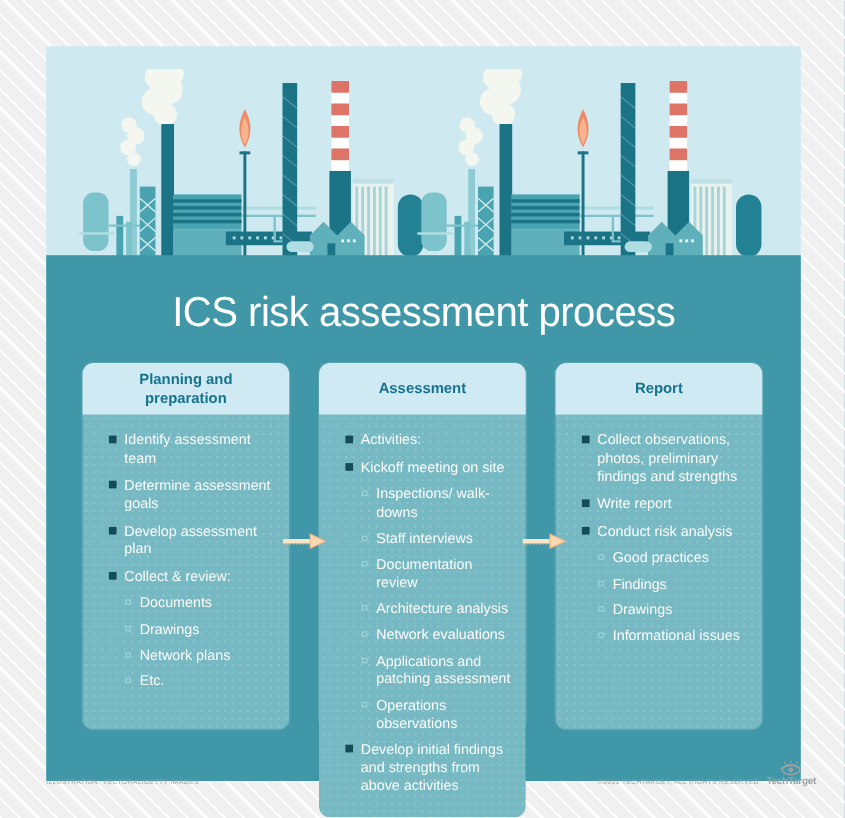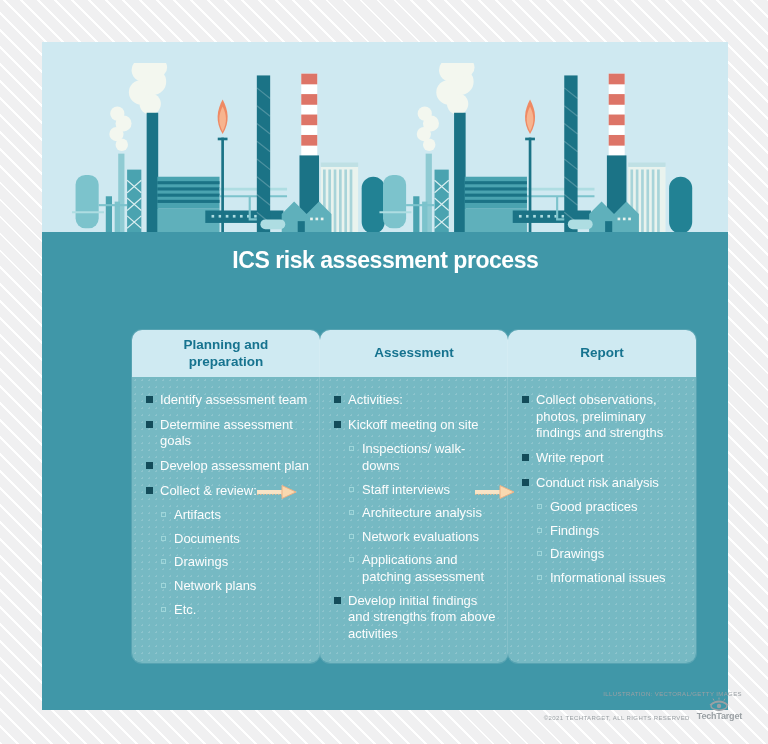--- a/index.html
+++ b/index.html
@@ -8,48 +8,48 @@
     position:relative; overflow:hidden;
     font-family:"Liberation Sans", sans-serif;
     background-color:#f0f0f1;
     background-image:repeating-linear-gradient(45deg,#ffffff 0px,#ffffff 2px,rgba(255,255,255,0) 2px,rgba(255,255,255,0) 12px);
   }
   .poster { position:absolute; left:42px; top:42px; width:686px; height:668px; background:#cfe9f1; }
   .sky { position:absolute; top:0; left:0; right:0; height:190px; }
   .factory { position:absolute; bottom:-2px; left:30px; width:622px; height:auto; }
   .band { position:absolute; top:190px; left:0; right:0; bottom:0; background:#4097a8; }
   .title {
-    margin-top:14px; text-align:center; color:#ffffff;
-    font-size:24px; font-weight:bold; letter-spacing:-0.5px;
+    margin-top:31px; text-align:center; color:#ffffff;
+    font-size:38px; font-weight:normal; letter-spacing:-0.5px;
   }
   .title span { display:inline-block; transform:scaleX(.96); }
-  .columns { position:absolute; top:288px; left:30px; width:624px; height:333px; display:flex; justify-content:flex-end; }
+  .columns { position:absolute; top:288px; left:30px; width:624px; height:333px; display:flex; justify-content:center;gap:27px; }
   .card { width:188px; height:333px; border-radius:10px; display:flex; flex-direction:column; box-shadow:0 0 0 1px rgba(255,255,255,0.12); }
   .card-header {
     background:#cfeaf2; border-radius:10px 10px 0 0; min-height:47px;
     display:flex; align-items:center; justify-content:center; text-align:center;
     color:#16738f; font-weight:bold; font-size:13.5px; line-height:1.25; padding:6px 8px;
   }
   .card-header .hdr { display:block; max-width:130px; }
   .card-body {
     flex:1; background-color:#76b9c3; border-radius:0 0 10px 10px;
     background-image:radial-gradient(rgba(255,255,255,0.16) 1px, rgba(255,255,255,0) 1px);
     background-size:7px 7px;
-    padding:15px 10px 12px 14px;
+    padding:15px 10px 12px 24px;
   }
   ul.items { list-style:none; }
   li { position:relative; color:#fdfdfd; font-size:13px; line-height:1.28; }
   li.l1 { padding-left:14px; margin-bottom:8px; }
   li.l2 { margin-left:15px; padding-left:13px; margin-bottom:7px; }
   .b1 { position:absolute; left:0; top:4px; width:7px; height:7px; background:#134c5a; }
   .b2 { position:absolute; left:0; top:5px; width:5px; height:5px; border:1.5px solid #9ed6da; }
   .flow-arrow { position:absolute; top:154px; width:40px; height:16px; z-index:2; }
   .flow-arrow.a1 { left:185px; }
   .flow-arrow.a2 { left:403px; }
-  .footer { position:absolute; left:42px; top:691px; width:700px; display:flex; justify-content:space-between; align-items:flex-end;flex-direction:column; }
+  .footer { position:absolute; left:42px; top:691px; width:700px; display:flex; justify-content:space-between; align-items:flex-end; }
   .credit, .copyright {
     font-size:6px; letter-spacing:0.4px; color:#9aa0a4; text-transform:uppercase;
   }
   .footer-right { display:flex; align-items:flex-end; gap:7px; }
   .tt-logo { display:flex; flex-direction:column; align-items:center; line-height:1; }
   .tt-word { font-size:9px; font-weight:bold; color:#9aa0a4; letter-spacing:-0.2px; }
 </style>
 </head>
 <body>
 
@@ -146,42 +146,43 @@
     <div class="card">
       <div class="card-header">
           <span class="hdr">Planning and preparation</span>
         </div>
       <div class="card-body">
         <ul class="items">
           <li class="l1"><span class="b1"></span><span>Identify assessment team</span></li>
           <li class="l1"><span class="b1"></span><span>Determine assessment goals</span></li>
           <li class="l1"><span class="b1"></span><span>Develop assessment plan</span></li>
           <li class="l1"><span class="b1"></span><span>Collect &amp; review:</span></li>
-          <li class="l2"><span class="b2"></span><span>Artifacts</span></li>
           <li class="l2"><span class="b2"></span><span>Documents</span></li>
           <li class="l2"><span class="b2"></span><span>Drawings</span></li>
           <li class="l2"><span class="b2"></span><span>Network plans</span></li>
           <li class="l2"><span class="b2"></span><span>Etc.</span></li>
         </ul>
       </div>
     </div>
 
     <div class="card">
       <div class="card-header">
           <span class="hdr">Assessment</span>
         </div>
       <div class="card-body">
         <ul class="items">
           <li class="l1"><span class="b1"></span><span>Activities:</span></li>
           <li class="l1"><span class="b1"></span><span>Kickoff meeting on site</span></li>
           <li class="l2"><span class="b2"></span><span>Inspections/ walk-downs</span></li>
           <li class="l2"><span class="b2"></span><span>Staff interviews</span></li>
+          <li class="l2"><span class="b2"></span><span>Documentation review</span></li>
           <li class="l2"><span class="b2"></span><span>Architecture analysis</span></li>
           <li class="l2"><span class="b2"></span><span>Network evaluations</span></li>
           <li class="l2"><span class="b2"></span><span>Applications and patching assessment</span></li>
+          <li class="l2"><span class="b2"></span><span>Operations observations</span></li>
           <li class="l1"><span class="b1"></span><span>Develop initial findings and strengths from above activities</span></li>
         </ul>
       </div>
     </div>
 
     <div class="card">
       <div class="card-header">
           <span class="hdr">Report</span>
         </div>
       <div class="card-body">

